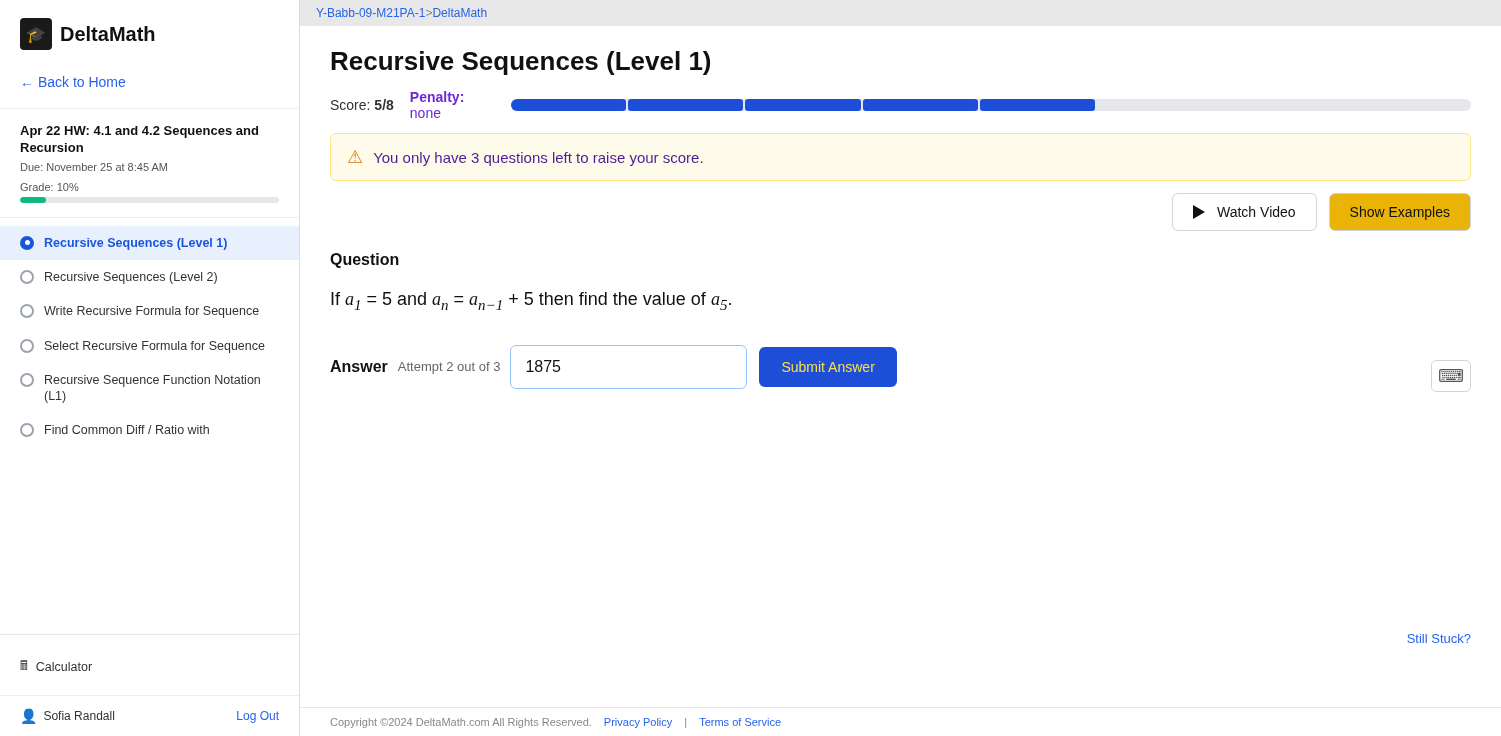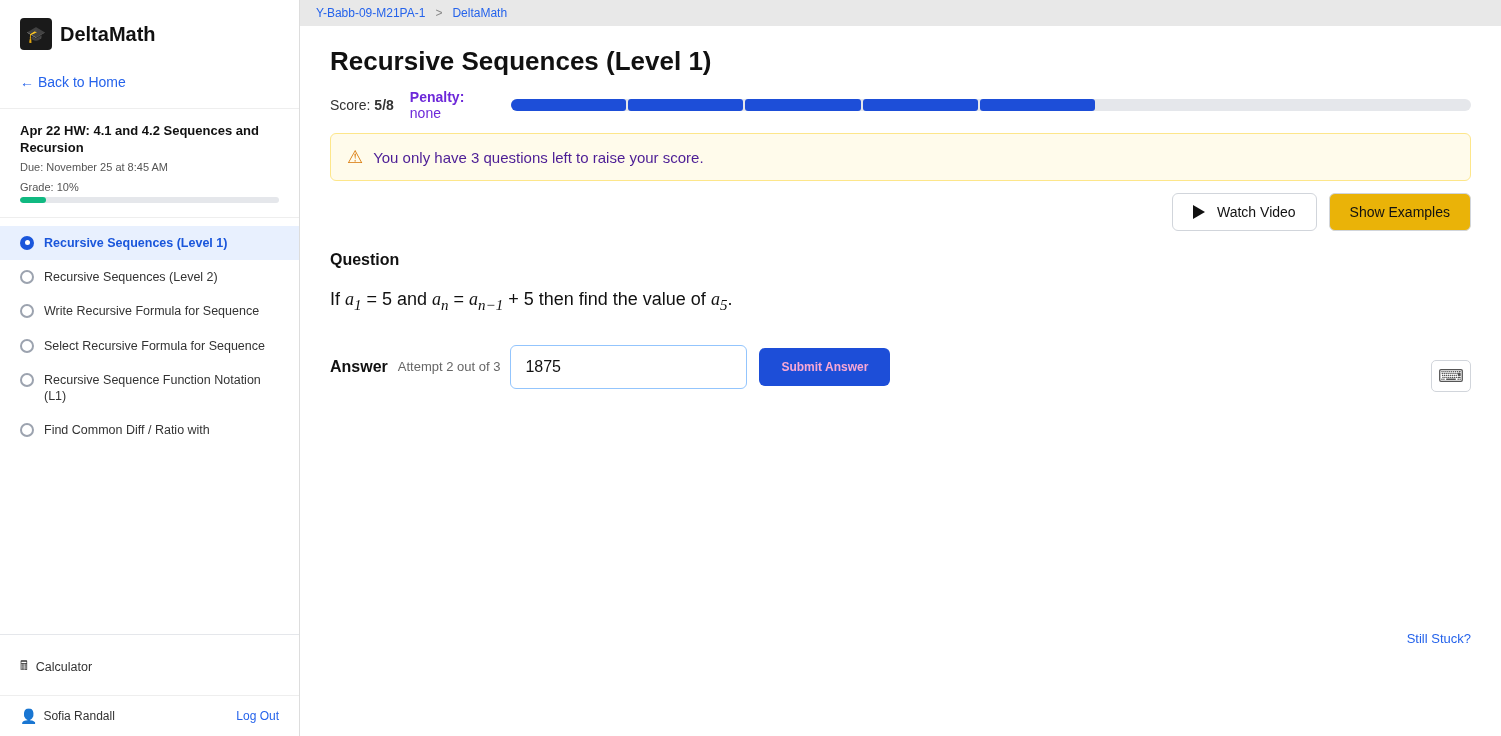--- a/index.html
+++ b/index.html
@@ -193,21 +193,21 @@
     }
 
     
     .breadcrumb {
       background: #e8e8e8;
       padding: 6px 16px;
       font-size: 12px;
       color: #555;
       display: flex;
       align-items: center;
-      gap: 10px;
+      gap: 0;
     }
 
     .breadcrumb-link {
       color: #2563eb;
       cursor: pointer;
     }
 
     .breadcrumb-sep {
       color: #888;
     }
@@ -382,25 +382,25 @@
       border-radius: 6px;
       font-size: 16px;
       color: #111;
       outline: none;
       background: white;
     }
 
     .btn-submit {
       padding: 12px 22px;
       background: #1d4ed8;
-      color: #f9a8d4;
+      color: #fde047;
       border: none;
       border-radius: 6px;
-      font-size: 12px;
-      font-weight: bold;
+      font-size: 14px;
+      font-weight: normal;
       cursor: pointer;
     }
 
     
     .keyboard-icon-btn {
       position: absolute;
       right: 30px;
       top: 360px;
       width: 40px;
       height: 32px;
@@ -618,13 +618,23 @@
   </div>
 
   <div class="keyboard-icon-btn">
     <span>⌨</span>
   </div>
 
   <a class="still-stuck" href="#">
     <span>Still Stuck?</span>
   </a>
 
+  <div class="footer">
+    <span>Copyright ©2024 DeltaMath.com All Rights Reserved.</span>
+    <a class="footer-link">
+      <span>Privacy Policy</span>
+    </a>
+    <span>|</span>
+    <a class="footer-link">
+      <span>Terms of Service</span>
+    </a>
+  </div>
 </div>
 
 </body></html>

